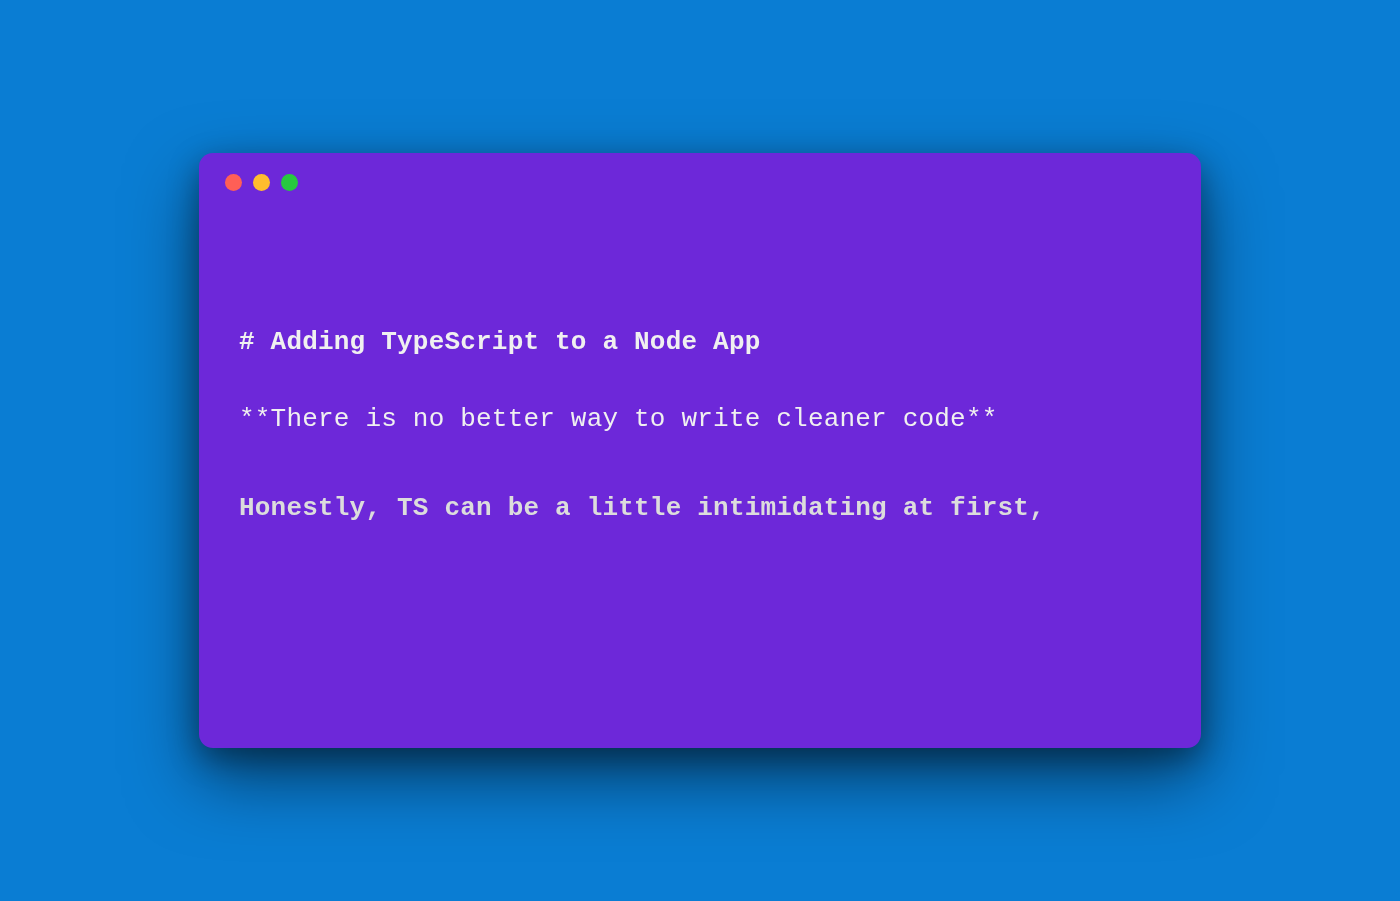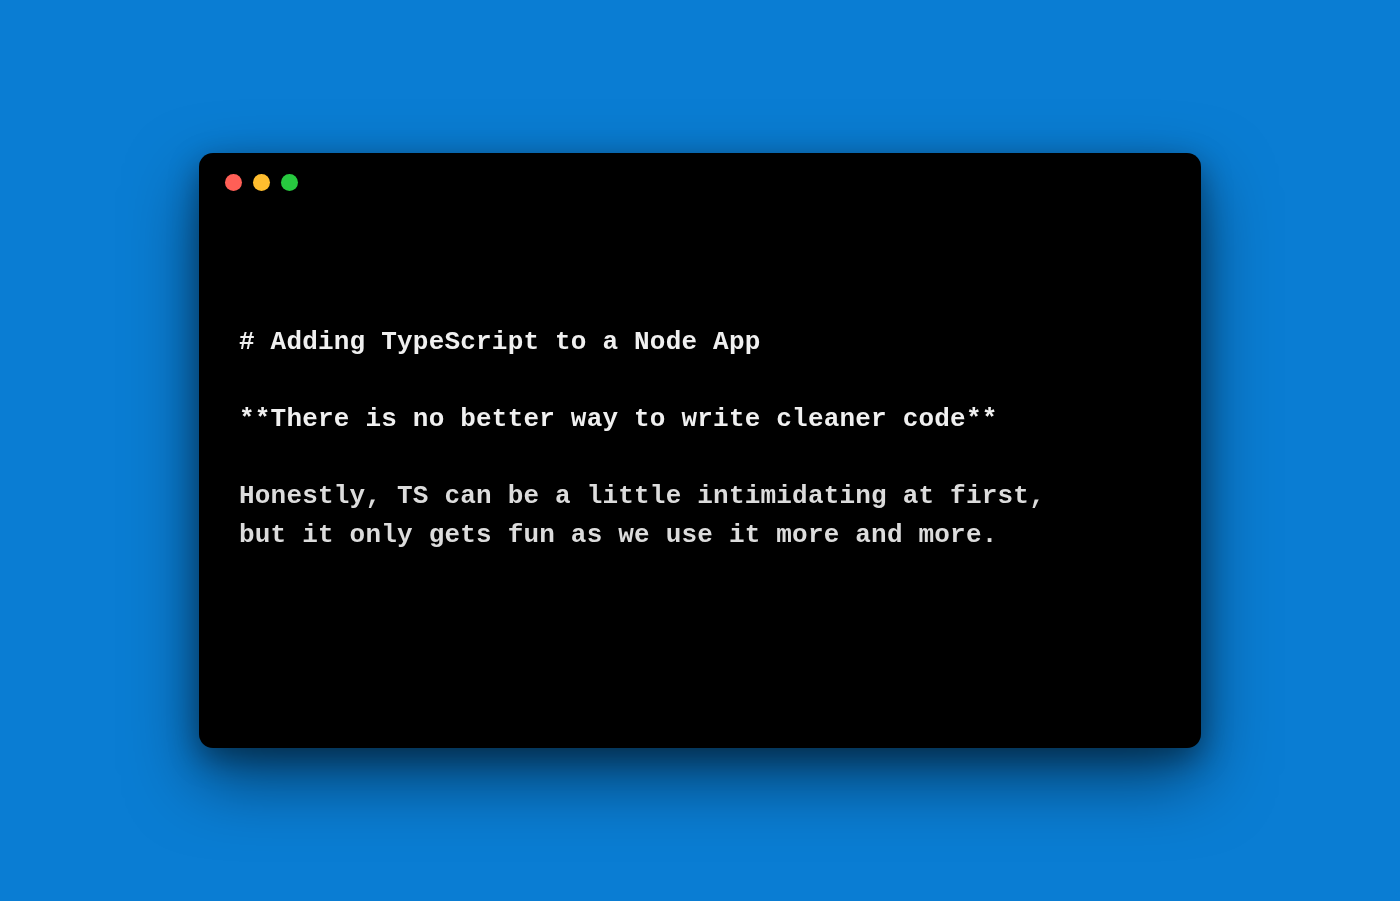--- a/index.html
+++ b/index.html
@@ -15,21 +15,21 @@
       display: flex;
       align-items: center;
       justify-content: center;
       font-family: "SF Mono", "Menlo", "Monaco", "Consolas", "Courier New", monospace;
       overflow: hidden;
     }
     
     .terminal-window {
       width: 1002px;
       height: 595px;
-      background: #000000;
+      background: #6d28d9;
       border-radius: 14px;
       box-shadow: 0 30px 70px rgba(0, 0, 0, 0.5), 0 10px 30px rgba(0,0,0,0.35);
       overflow: hidden;
       display: flex;
       flex-direction: column;
     }
     
     .titlebar {
       height: 58px;
       display: flex;
@@ -61,38 +61,37 @@
       margin: 0;
     }
     
     .line.heading {
       font-weight: 700;
       color: #f0f0f0;
       margin-bottom: 38px;
     }
     
     .line.bold {
-      font-weight: 700;
+      font-weight: 400;
       color: #f0f0f0;
-      margin-bottom: 38px;
+      margin-bottom: 50px;
     }
     
     .line.body {
       font-weight: 700;
       color: #dcdcdc;
     }
   </style>
 </head>
 <body>
 
 <div class="terminal-window">
   <div class="titlebar">
     <div class="traffic-light red"></div>
     <div class="traffic-light yellow"></div>
     <div class="traffic-light green"></div>
   </div>
   <div class="content">
     <p class="line heading"># Adding TypeScript to a Node App</p>
     <p class="line bold">**There is no better way to write cleaner code**</p>
     <p class="line body">Honestly, TS can be a little intimidating at first,</p>
-    <p class="line body">but it only gets fun as we use it more and more.</p>
   </div>
 </div>
 
 </body></html>

